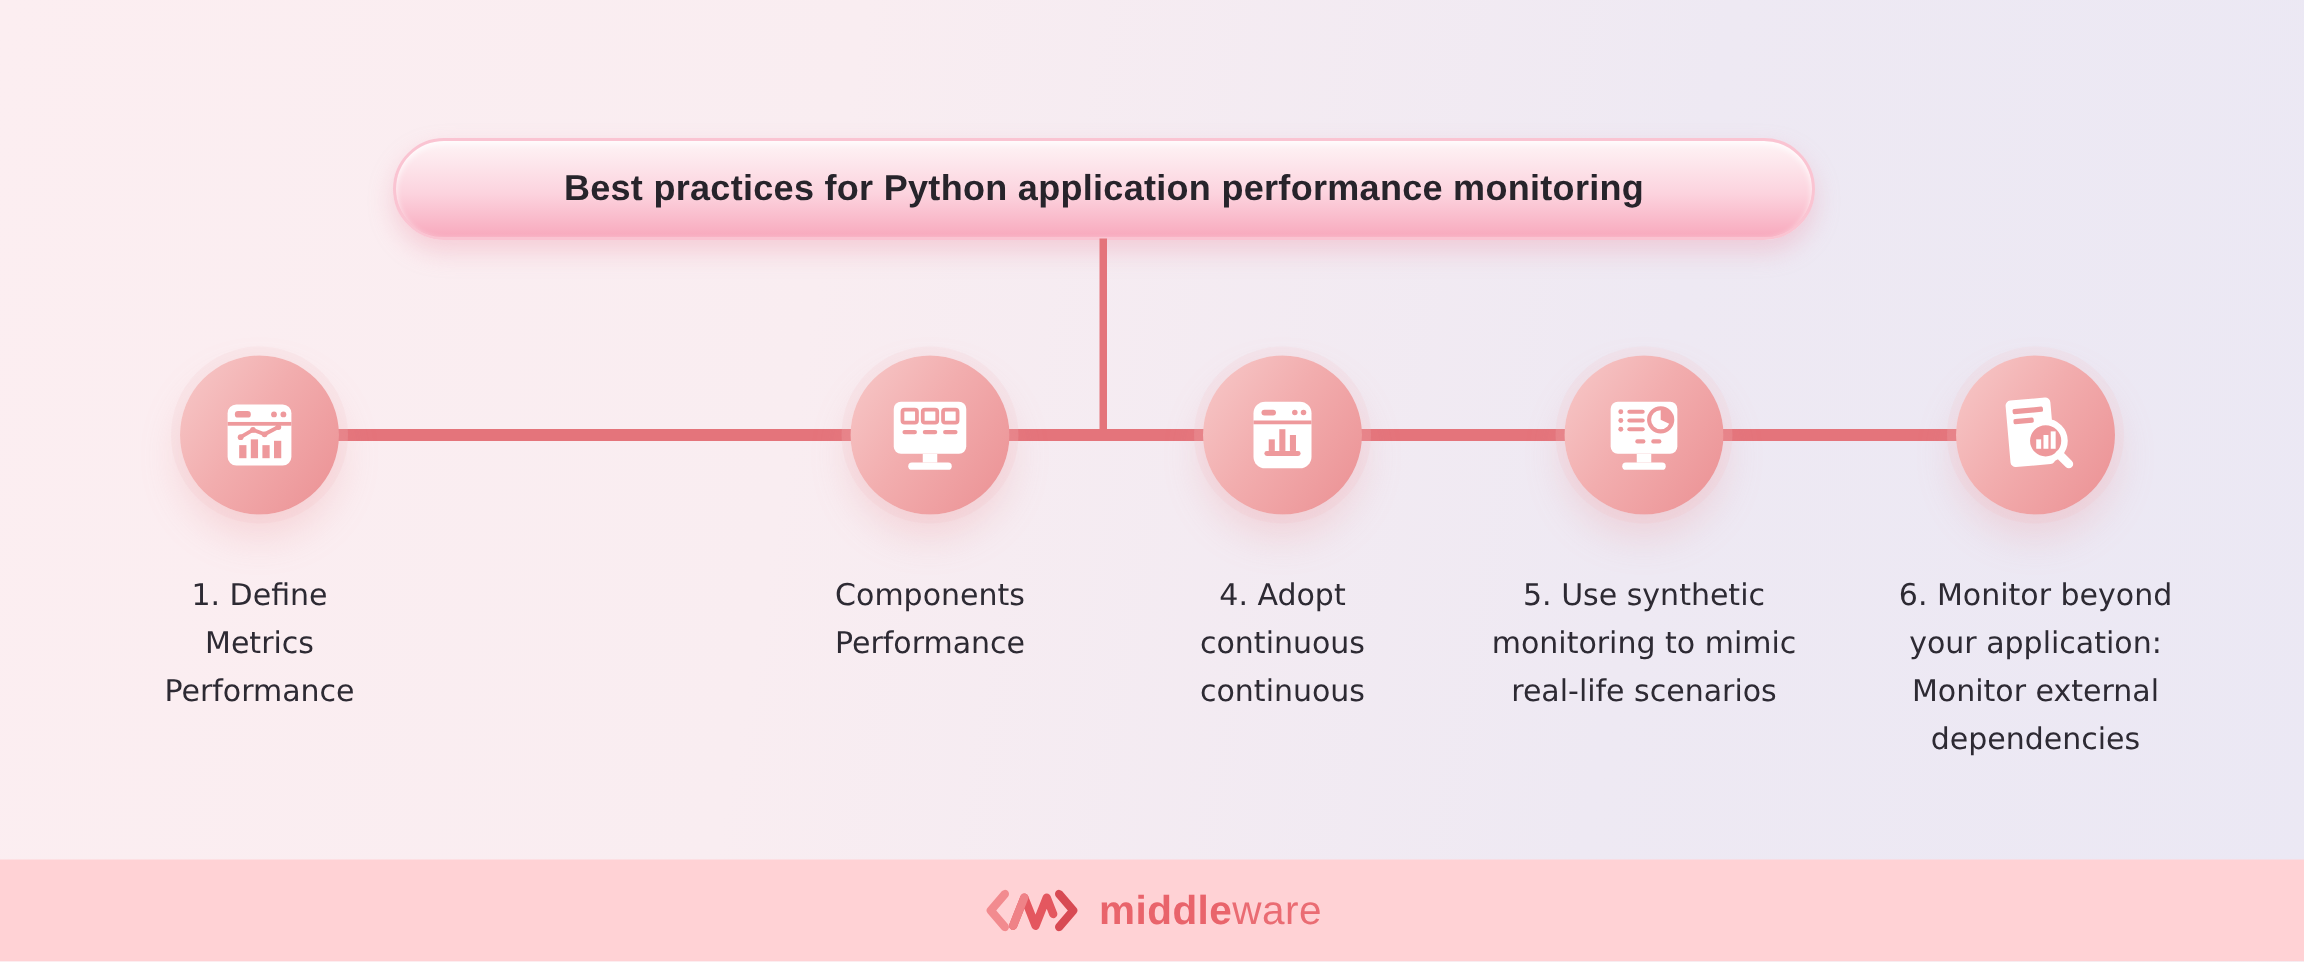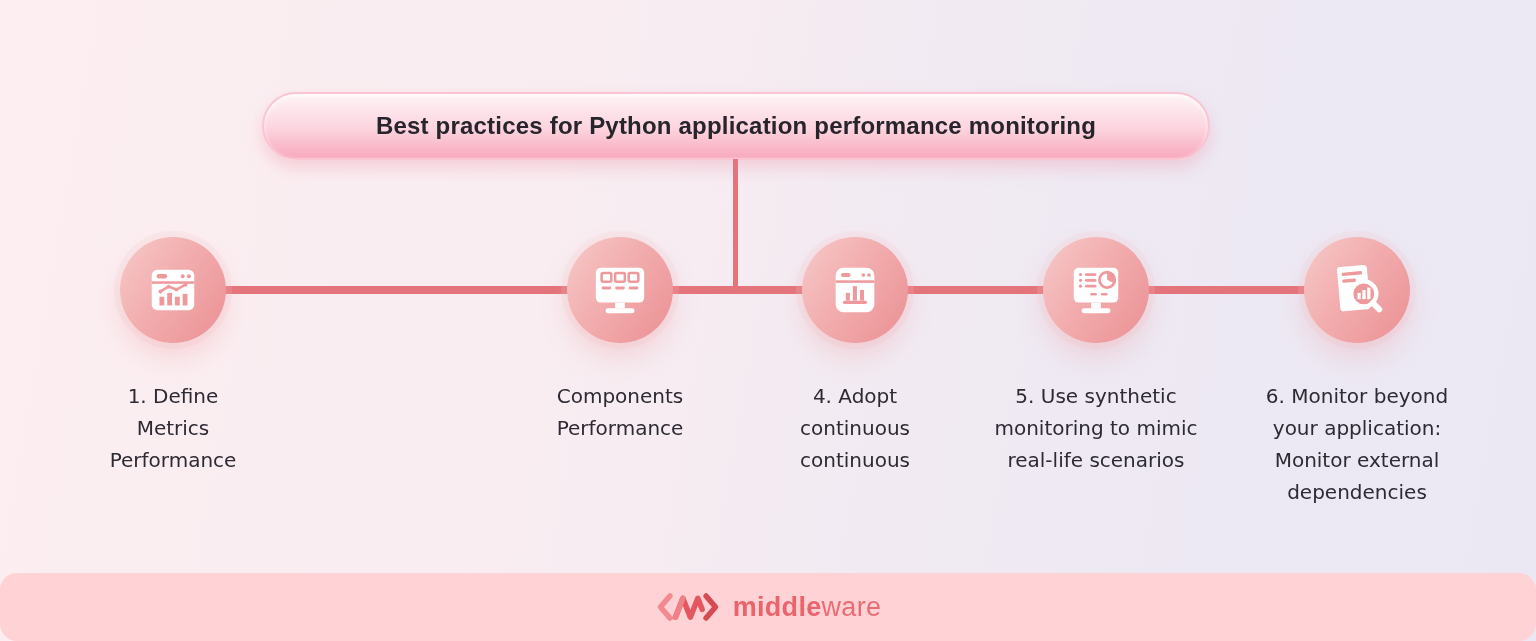--- a/index.html
+++ b/index.html
@@ -57,21 +57,21 @@
     font-size: 20px; line-height: 32px;
     color: #2d2a33; font-weight: 500;
     font-family: "DejaVu Sans", "Liberation Sans", sans-serif;
   }
   .step-label span { display: block; }
   
   .footer {
     position: absolute; left: 0; bottom: 0;
     width: 1536px; height: 68px;
     background: #ffd2d5;
-    display: flex; align-items: center; justify-content: center; border-radius: 17px;
+    display: flex; align-items: center; justify-content: center;
   }
   .brand { display: flex; align-items: center; gap: 12px; }
   .brand-text { font-size: 27px; color: #e9646b; letter-spacing: 0.3px;
     font-family: "Liberation Sans", sans-serif; }
   .brand-text .bold { font-weight: 700; }
   .brand-text .light { font-weight: 400; opacity: 0.92; }
 </style>
 </head>
 <body>
 

